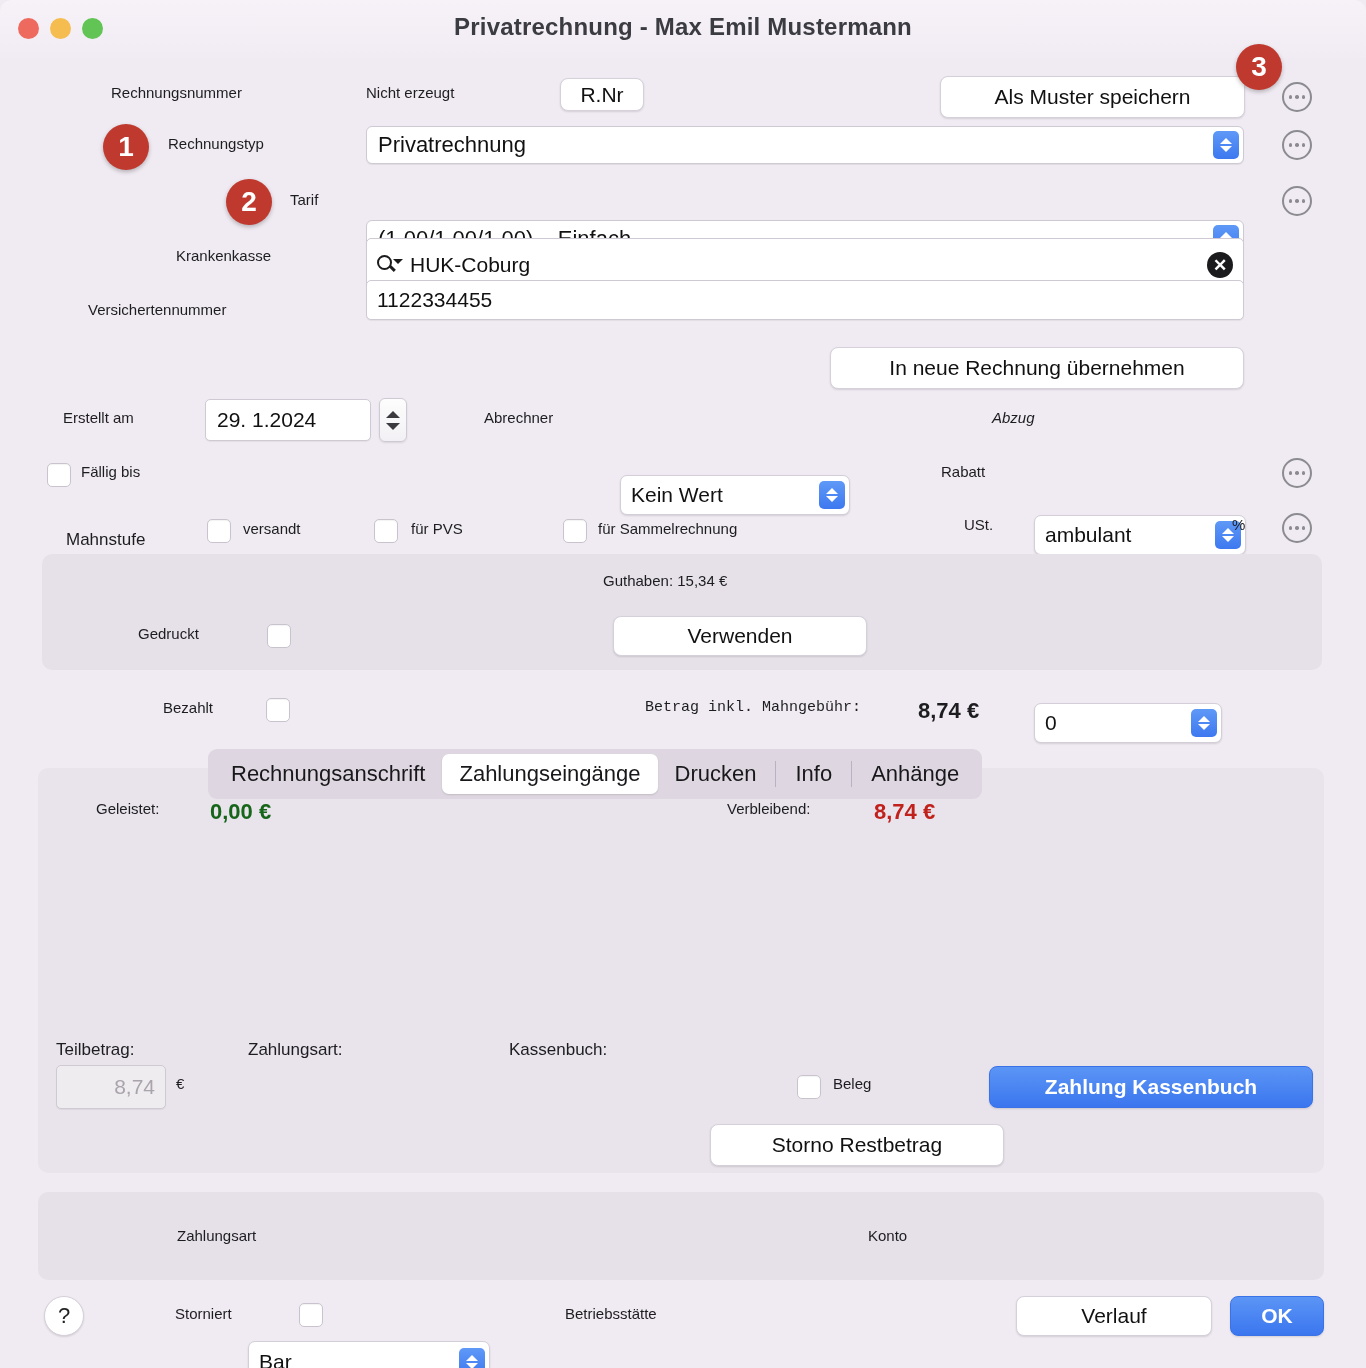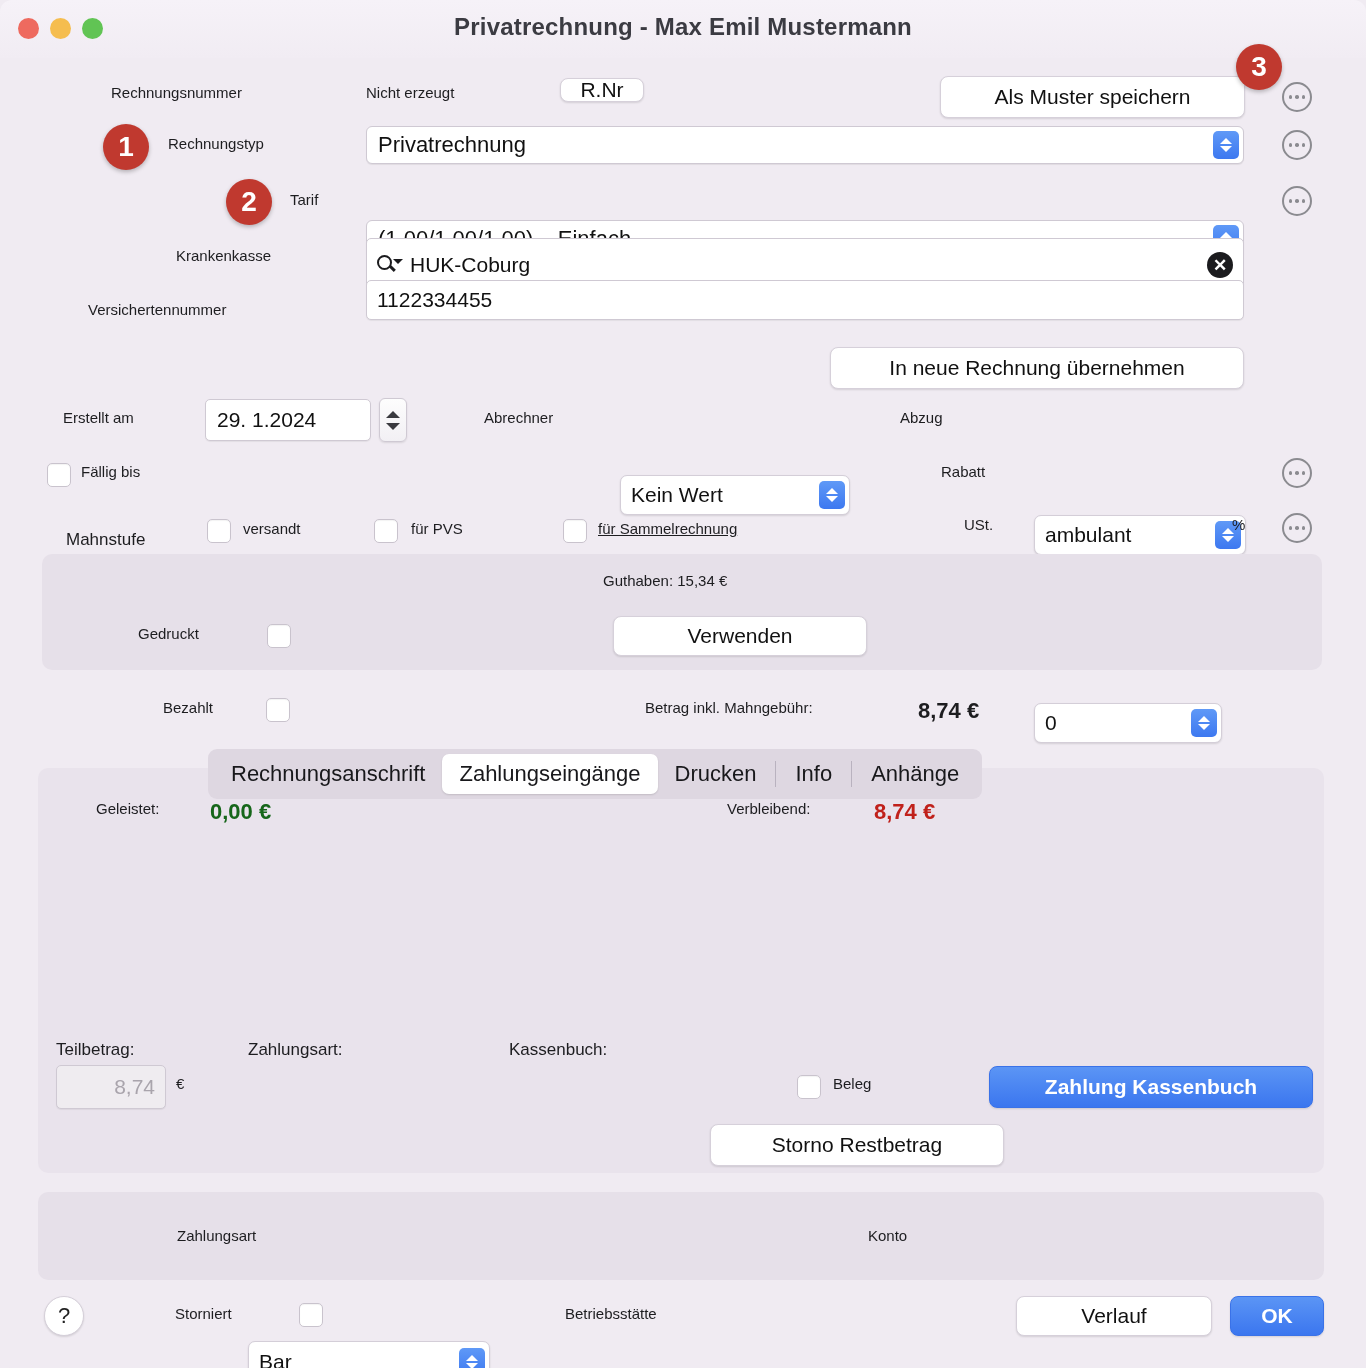--- a/index.html
+++ b/index.html
@@ -220,21 +220,21 @@
     <div class="traffic">
       <span class="tl red"></span>
       <span class="tl yellow"></span>
       <span class="tl green"></span>
     </div>
     <div class="win-title">Privatrechnung - Max Emil Mustermann</div>
   </div>
 
   <div class="abs lbl" style="left:111px; top:84px;">Rechnungsnummer</div>
   <div class="abs lbl" style="left:366px; top:84px;">Nicht erzeugt</div>
-  <div class="abs btn" style="left:560px; top:78px; width:84px; height:24px;">R.Nr</div>
+  <div class="abs btn" style="left:560px; top:78px; width:84px; height:33px;">R.Nr</div>
   <div class="abs btn" style="left:940px; top:76px; width:305px; height:42px;">Als Muster speichern</div>
   <div class="abs badge" style="left:1236px; top:44px;">3</div>
   <div class="abs dots" style="left:1282px; top:82px;">
       <b></b>
       <b></b>
       <b></b>
     </div>
 
   <div class="abs badge" style="left:103px; top:124px;">1</div>
   <div class="abs lbl" style="left:168px; top:135px;">Rechnungstyp</div>
@@ -295,21 +295,21 @@
 
   <div class="abs lbl" style="left:484px; top:409px;">Abrechner</div>
   <div class="abs popup" style="left:620px; top:399px; width:230px; height:40px;">
     <span>Kein Wert</span>
     <span class="chev">
         <i class="up"></i>
         <i class="dn"></i>
       </span>
   </div>
 
-  <div class="abs lbl" style="left:900px; top:409px;">Abzug</div>
+  <div class="abs lbl" style="left:992px; top:409px;font-style:italic;">Abzug</div>
   <div class="abs popup" style="left:1034px; top:399px; width:212px; height:40px;">
     <span>ambulant</span>
     <span class="chev">
         <i class="up"></i>
         <i class="dn"></i>
       </span>
   </div>
 
   <div class="abs cb" style="left:47px; top:463px;"></div>
   <div class="abs lbl" style="left:81px; top:463px;">Fällig bis</div>
@@ -327,21 +327,21 @@
       <b></b>
       <b></b>
     </div>
 
   <div class="abs lbl-sm" style="left:66px; top:530px;">Mahnstufe</div>
   <div class="abs cb" style="left:207px; top:519px;"></div>
   <div class="abs lbl" style="left:243px; top:520px;">versandt</div>
   <div class="abs cb" style="left:374px; top:519px;"></div>
   <div class="abs lbl" style="left:411px; top:520px;">für PVS</div>
   <div class="abs cb" style="left:563px; top:519px;"></div>
-  <div class="abs lbl" style="left:598px; top:520px;text-decoration:underline;">für Sammelrechnung</div>
+  <div class="abs lbl" style="left:598px; top:520px;">für Sammelrechnung</div>
 
   <div class="abs lbl" style="left:964px; top:516px;">USt.</div>
   <div class="abs popup" style="left:1034px; top:507px; width:188px; height:40px;">
     <span>0</span>
     <span class="chev">
         <i class="up"></i>
         <i class="dn"></i>
       </span>
   </div>
   <div class="abs lbl" style="left:1232px; top:516px;">%</div>
@@ -360,21 +360,21 @@
         <i class="dn"></i>
       </span>
   </div>
   <div class="abs lbl" style="left:603px; top:572px;">Guthaben: 15,34 €</div>
   <div class="abs lbl" style="left:138px; top:625px;">Gedruckt</div>
   <div class="abs cb" style="left:267px; top:624px;"></div>
   <div class="abs btn" style="left:613px; top:616px; width:254px; height:40px;">Verwenden</div>
 
   <div class="abs lbl" style="left:163px; top:699px;">Bezahlt</div>
   <div class="abs cb" style="left:266px; top:698px;"></div>
-  <div class="abs lbl" style="left:645px; top:699px;">Betrag inkl. Mahngebühr:</div>
+  <div class="abs lbl" style="left:645px; top:699px;font-family:Liberation Mono, monospace;">Betrag inkl. Mahngebühr:</div>
   <div class="abs lbl bold" style="left:918px; top:698px; font-size:22px;">8,74 €</div>
 
   <div class="tabbar" style="left:208px; top:749px;align-items:center;">
     <div class="tab">Rechnungsanschrift</div>
     <div class="tab active">Zahlungseingänge</div>
     <div class="tab">Drucken</div>
     <div class="tabsep"></div>
     <div class="tab">Info</div>
     <div class="tabsep"></div>
     <div class="tab">Anhänge</div>

